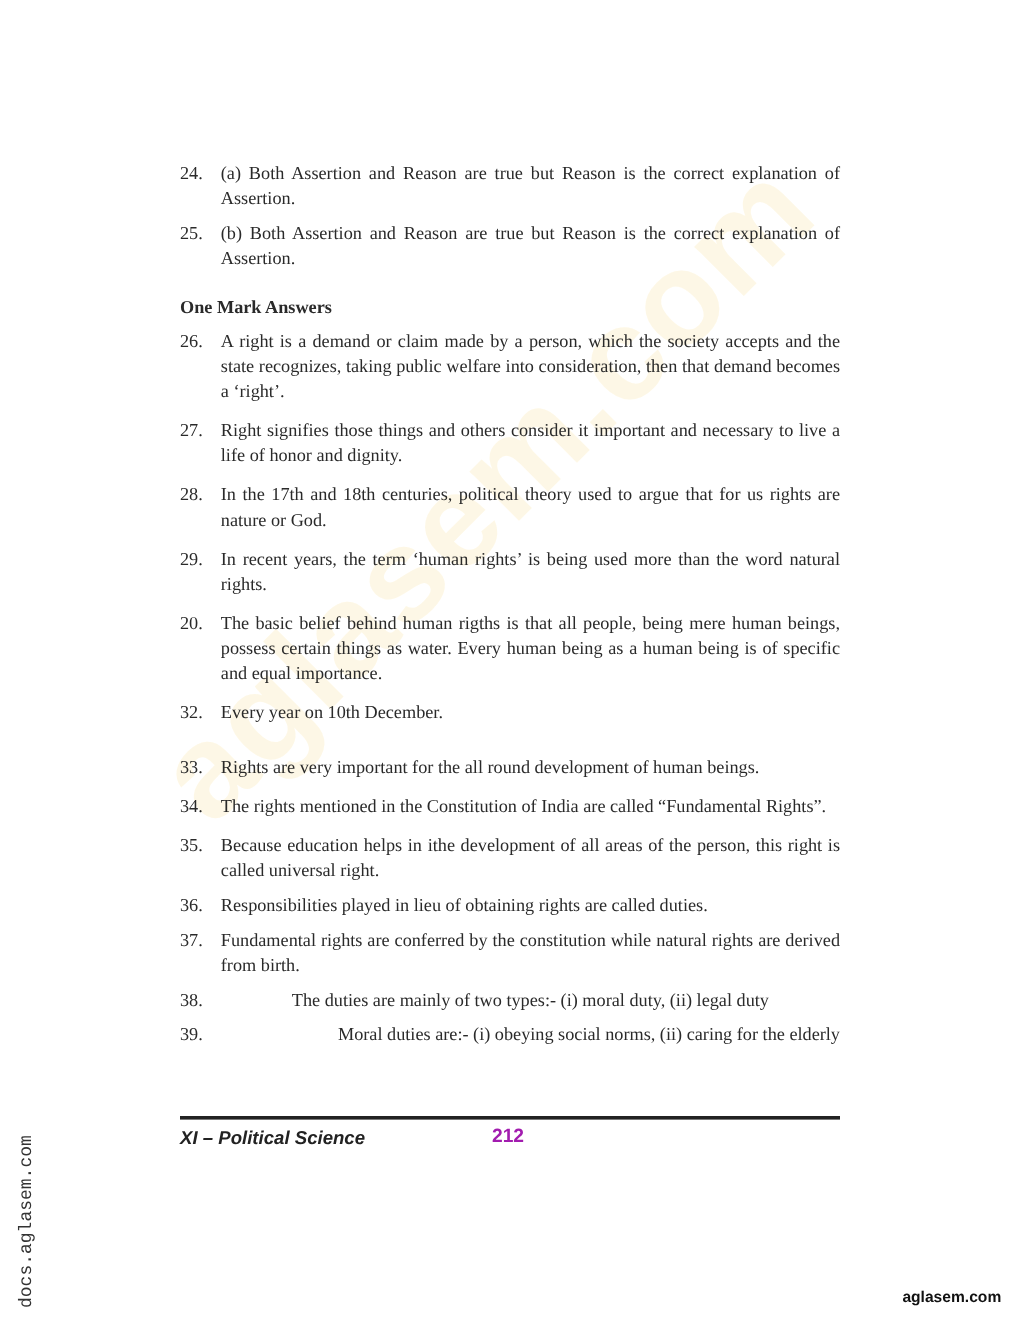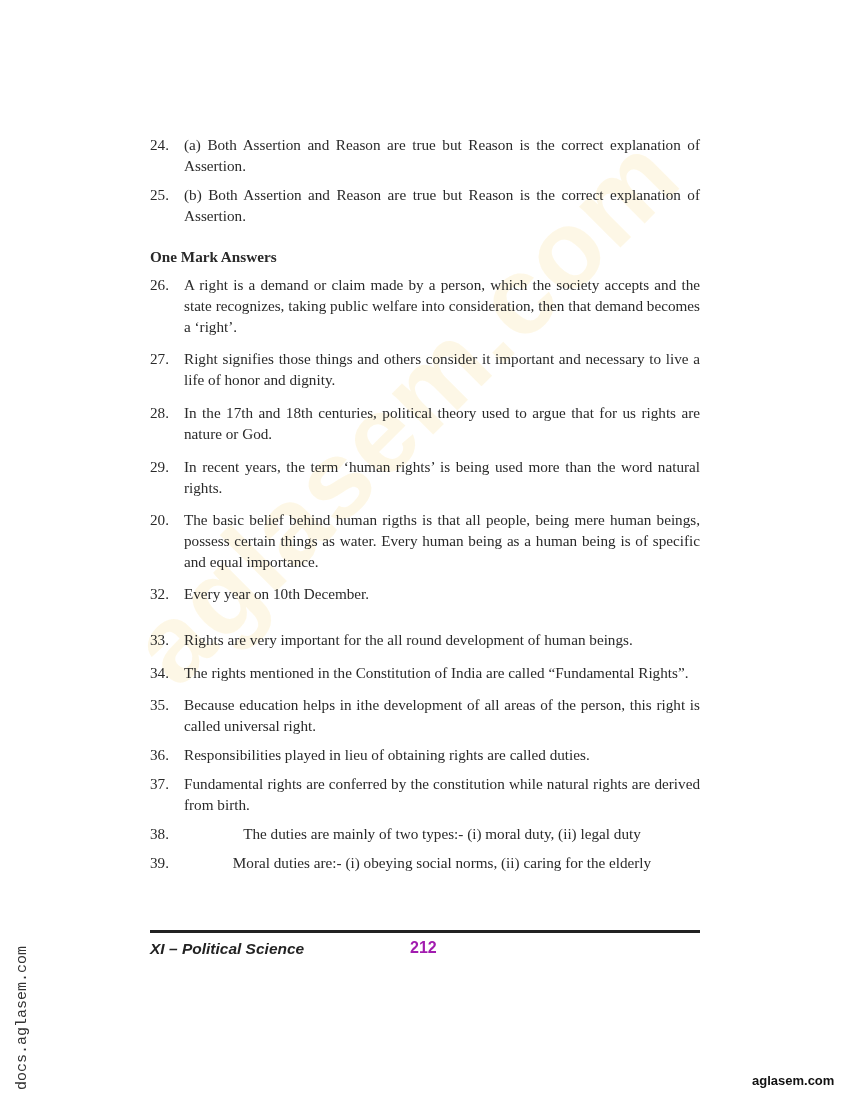--- a/index.html
+++ b/index.html
@@ -83,21 +83,21 @@
   <div class="item" style="margin-bottom:8px">
     <span class="num">37.</span>
     <span class="text">Fundamental rights are conferred by the constitution while natural rights are derived from birth.</span>
   </div>
   <div class="item" style="margin-bottom:8px">
     <span class="num">38.</span>
     <span class="text" style="text-align:center">The duties are mainly of two types:-  (i) moral duty, (ii) legal duty</span>
   </div>
   <div class="item">
     <span class="num">39.</span>
-    <span class="text" style="text-align:center">Moral duties are:- (i) obeying social norms, (ii) caring for the elderly</span>
+    <span class="text" style="text-align:right">Moral duties are:- (i) obeying social norms, (ii) caring for the elderly</span>
   </div>
 </div>
 
 <div class="footer-rule"></div>
 <div class="footer-title">XI – Political Science</div>
 <div class="footer-page">212</div>
 
 <div class="side-url">docs.aglasem.com</div>
 <div class="brand">aglasem.com</div>
 

